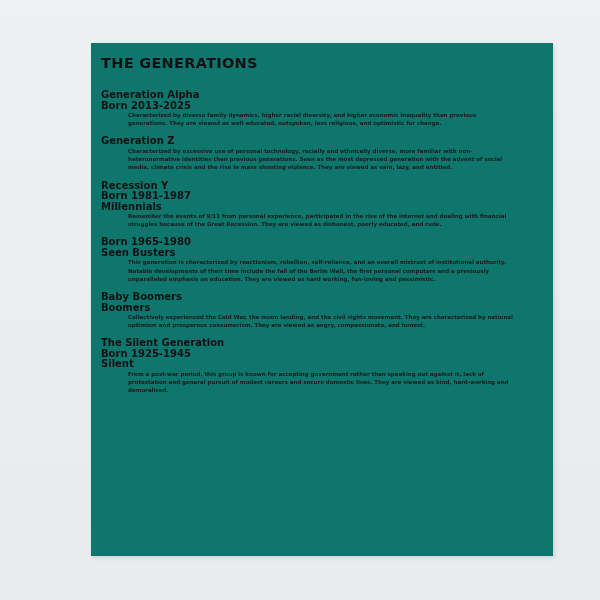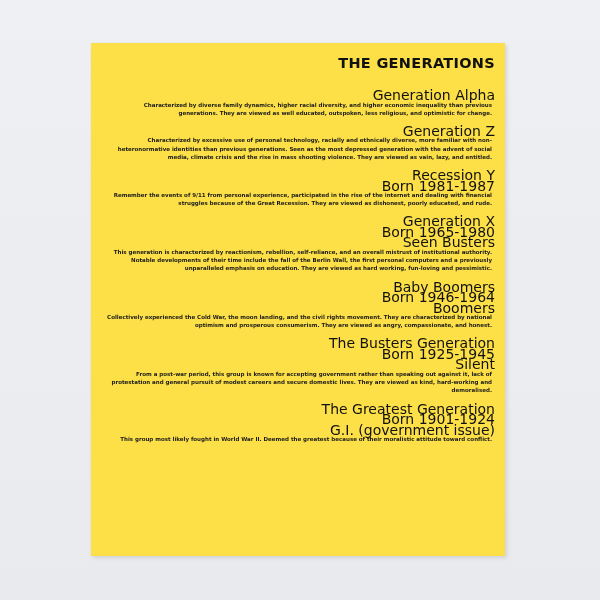--- a/index.html
+++ b/index.html
@@ -5,92 +5,86 @@
   html, body { margin: 0; padding: 0; }
   body {
     width: 600px; height: 600px; overflow: hidden;
     background: linear-gradient(180deg, #eef0f3 0%, #e8eaee 100%);
     position: relative;
     font-family: "DejaVu Sans", sans-serif;
   }
   .poster {
     position: absolute;
     left: 91px; top: 43px;
-    width: 414px; height: 513px;
-    background: #fde047;
+    width: 462px; height: 513px;
+    background: #0f766e;
     box-shadow: 2px 2px 4px rgba(0,0,0,0.10), 0 0 1px rgba(0,0,0,0.08);
     box-sizing: border-box;
     padding: 10px 10px 0 10px;
-    text-align: right;
+    text-align: left;
     color: #111;
   }
   .title {
     font-weight: bold;
     font-size: 14.5px;
     letter-spacing: 0.3px;
     margin: 2px 0 18px 0;
     line-height: 17px;
   }
   .gen { margin-bottom: 9px; }
   .gen-name, .gen-born, .gen-nick {
-    font-weight: normal;
-    font-size: 14px;
+    font-weight: bold;
+    font-size: 10px;
     line-height: 10.5px;
   }
   .gen-desc {
     font-size: 5.5px;
     line-height: 8.2px;
     margin: 0 auto;
     width: 388px;
     font-weight: bold;
     color: #1a1a1a;
   }
 </style>
 </head>
 <body>
 
 <div class="poster">
   <div class="title">THE GENERATIONS</div>
 
   <div class="gen">
     <div class="gen-name">Generation Alpha</div>
+    <div class="gen-born">Born 2013-2025</div>
     <div class="gen-desc">Characterized by diverse family dynamics, higher racial diversity, and higher economic inequality than previous generations. They are viewed as well educated, outspoken, less religious, and optimistic for change.</div>
   </div>
 
   <div class="gen">
     <div class="gen-name">Generation Z</div>
     <div class="gen-desc">Characterized by excessive use of personal technology, racially and ethnically diverse, more familiar with non-heteronormative identities than previous generations. Seen as the most depressed generation with the advent of social media, climate crisis and the rise in mass shooting violence. They are viewed as vain, lazy, and entitled.</div>
   </div>
 
   <div class="gen">
     <div class="gen-name">Recession Y</div>
     <div class="gen-born">Born 1981-1987</div>
+    <div class="gen-nick">Millennials</div>
     <div class="gen-desc">Remember the events of 9/11 from personal experience, participated in the rise of the internet and dealing with financial struggles because of the Great Recession. They are viewed as dishonest, poorly educated, and rude.</div>
   </div>
 
   <div class="gen">
-    <div class="gen-name">Generation X</div>
     <div class="gen-born">Born 1965-1980</div>
     <div class="gen-nick">Seen Busters</div>
     <div class="gen-desc">This generation is characterized by reactionism, rebellion, self-reliance, and an overall mistrust of institutional authority. Notable developments of their time include the fall of the Berlin Wall, the first personal computers and a previously unparalleled emphasis on education. They are viewed as hard working, fun-loving and pessimistic.</div>
   </div>
 
   <div class="gen">
     <div class="gen-name">Baby Boomers</div>
-    <div class="gen-born">Born 1946-1964</div>
     <div class="gen-nick">Boomers</div>
     <div class="gen-desc">Collectively experienced the Cold War, the moon landing, and the civil rights movement. They are characterized by national optimism and prosperous consumerism. They are viewed as angry, compassionate, and honest.</div>
   </div>
 
   <div class="gen">
-    <div class="gen-name">The Busters Generation</div>
+    <div class="gen-name">The Silent Generation</div>
     <div class="gen-born">Born 1925-1945</div>
     <div class="gen-nick">Silent</div>
     <div class="gen-desc">From a post-war period, this group is known for accepting government rather than speaking out against it, lack of protestation and general pursuit of modest careers and secure domestic lives. They are viewed as kind, hard-working and demoralised.</div>
   </div>
 
-  <div class="gen">
-    <div class="gen-name">The Greatest Generation</div>
-    <div class="gen-born">Born 1901-1924</div>
-    <div class="gen-nick">G.I. (government issue)</div>
-    <div class="gen-desc">This group most likely fought in World War II. Deemed the greatest because of their moralistic attitude toward conflict.</div>
-  </div>
 </div>
 
 </body></html>

